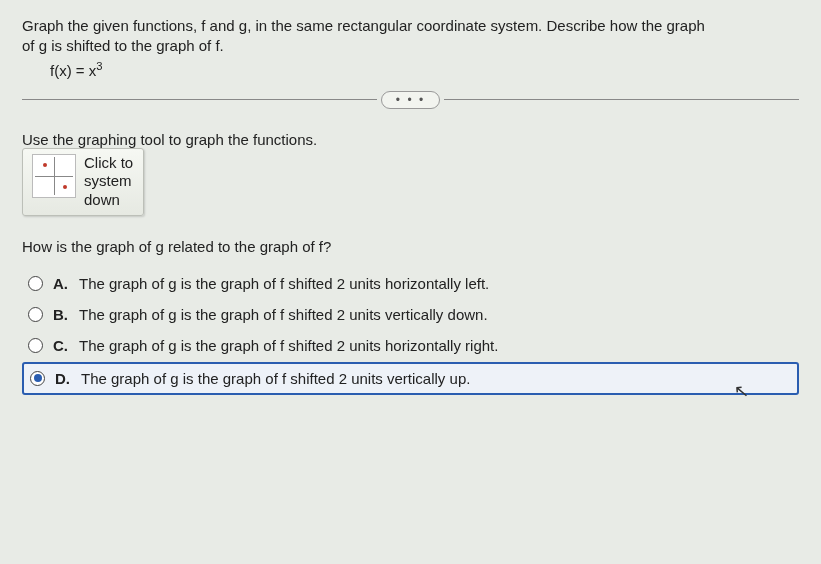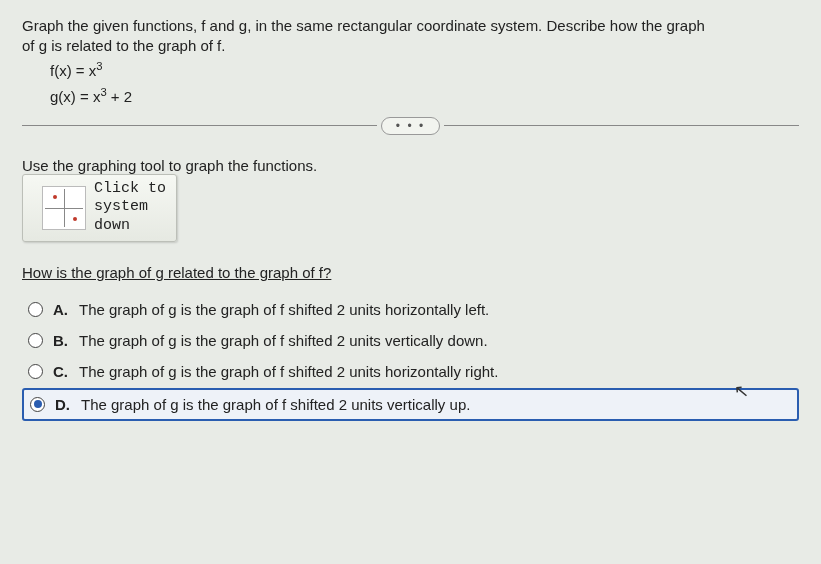--- a/index.html
+++ b/index.html
@@ -37,29 +37,28 @@
       justify-content: center;
       font-size: 12px;
       letter-spacing: 2px;
       color: #555;
       margin: 0 4px;
       cursor: pointer;
     }
     .instruction { margin-bottom: 0; }
     .graph-tool {
       display: inline-flex;
-      align-items: center;
+      align-items: flex-start;
       border: 1px solid #bcbfb8;
       background: linear-gradient(#f6f8f3,#e6e9e2);
-      padding: 5px 10px 5px 19px;
+      padding: 5px 10px 5px 9px;
       border-radius: 3px;
       box-shadow: 1px 1px 2px rgba(0,0,0,0.15);
       margin-bottom: 22px;
       cursor: pointer;
-      font-family: Liberation Mono, monospace;
     }
     .graph-thumb {
       width: 44px;
       height: 44px;
       border: 1px solid #bbb;
       background: #fff;
       margin-right: 8px;
       position: relative;
     }
     .graph-thumb::before, .graph-thumb::after {
@@ -70,21 +69,21 @@
     .graph-thumb::before { left: 50%; top: 2px; bottom: 2px; width: 1px; }
     .graph-thumb::after { top: 50%; left: 2px; right: 2px; height: 1px; }
     .graph-thumb .dot1, .graph-thumb .dot2 {
       position: absolute;
       width: 4px; height: 4px;
       background: #c0392b; border-radius: 50%;
     }
     .graph-thumb .dot1 { left: 10px; top: 8px; }
     .graph-thumb .dot2 { right: 8px; bottom: 8px; }
     .graph-tool-label { line-height: 1.25; text-align: left; }
-    .sub-question { margin-bottom: 14px; text-decoration: underline; }
+    .sub-question { margin-bottom: 14px; }
     .options { }
     .option {
       display: flex;
       align-items: center;
       padding: 6px 6px;
       margin-bottom: 2px;
       border-radius: 3px;
     }
     .option.selected {
       border: 2px solid #2a5db0;
@@ -119,29 +118,26 @@
       transform: rotate(-5deg);
     }
   </style>
 </head>
 <body>
 
 
 
 <div class="question-text">
   <span>Graph the given functions, f and g, in the same rectangular coordinate system. Describe how the graph</span><br>
-  <span>of g is related to the graph of f.</span>
+  <span>of g is shifted to the graph of f.</span>
 </div>
 
 <div class="equations">
   <div>
     <span>f(x) = x</span><sup>3</sup>
-  </div>
-  <div>
-    <span>g(x) = x</span><sup>3</sup><span> + 2</span>
   </div>
 </div>
 
 <div class="divider-row">
   <div class="divider-line"></div>
   <div class="ellipsis-pill">
     <span>• • •</span>
   </div>
   <div class="divider-line"></div>
 </div>

